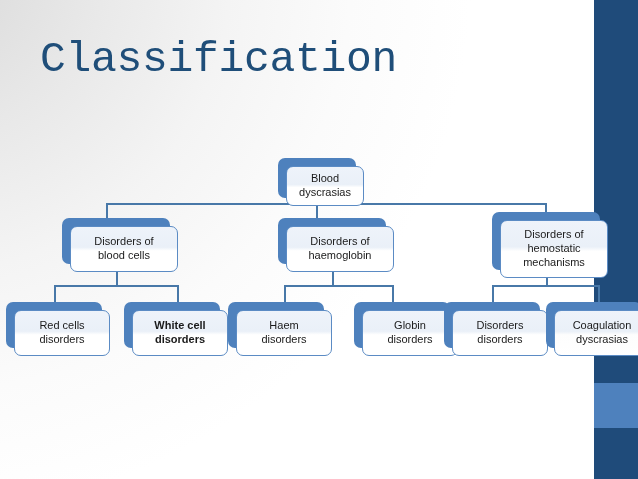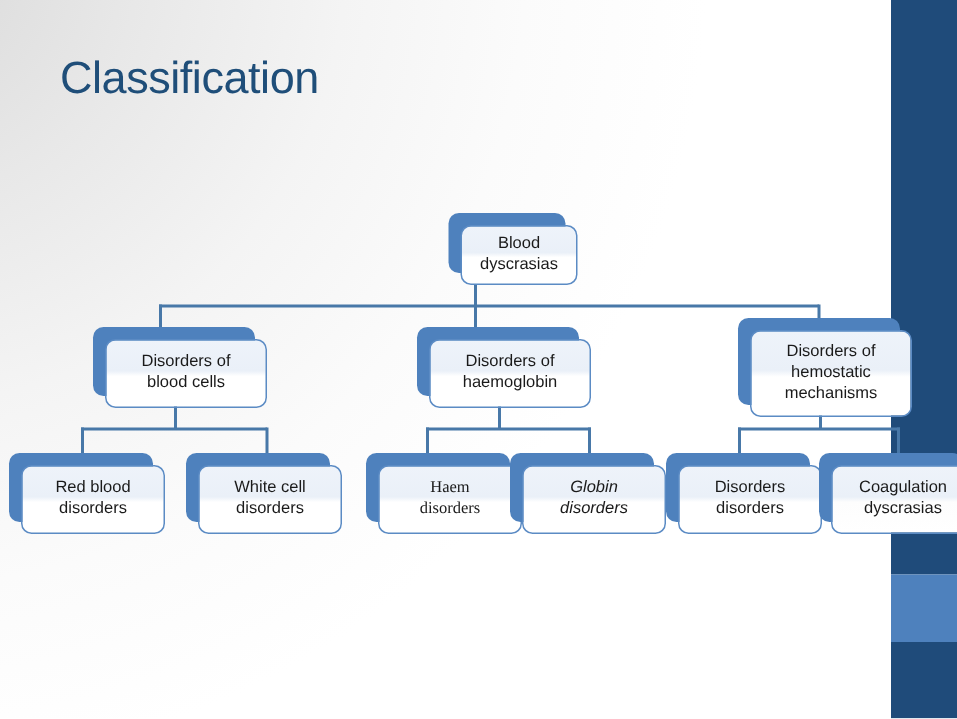--- a/index.html
+++ b/index.html
@@ -28,26 +28,27 @@
     width:44px;
   }
   #edge-top    { top:0;    height:383px; background:#1F4B7A; }
   #edge-accent { top:383px; height:45px;  background:#4E81BD; }
   #edge-bottom { top:428px; height:51px;  background:#1F4B7A; }
 
   
   #page-title {
     position:absolute;
     left:40px; top:36px;
-    font-size:30px;
+    font-size:43px;
     font-weight:400;
     letter-spacing:-0.3px;
     color:#1F4E79;
     line-height:1.1;
     white-space:nowrap;
+    font-family:Liberation Mono, monospace;
   }
 
   
   .conn {
     position:absolute;
     background:#4878A8;
   }
   .conn-v { width:2px; }
   .conn-h { height:2px; }
 
@@ -76,31 +77,31 @@
   }
   .node .label {
     color:#1a1a1a;
     font-size:11px;
     line-height:1.25;
     padding:2px 4px;
     white-space:pre-line;
   }
 
   
-  #node-root   { left:278px; top:142px; width:78px;  height:40px;margin-left:21px; }
+  #node-root   { left:278px; top:158px; width:78px;  height:40px; }
   #node-root .label { font-size:11px; }
 
   #node-cells  { left:62px;  top:218px; width:108px; height:46px; }
   #node-hb     { left:278px; top:218px; width:108px; height:46px; }
   #node-hemo   { left:492px; top:212px; width:108px; height:58px; }
 
   #node-red    { left:6px;   top:302px; width:96px;  height:46px; }
-  #node-white  { left:124px; top:302px; width:96px;  height:46px; }
-  #node-haem   { left:244px; top:302px; width:96px;  height:46px;font-family:Liberation Serif, serif; }
-  #node-globin { left:340px; top:302px; width:96px;  height:46px;font-style:italic; }
+  #node-white  { left:124px; top:302px; width:96px;  height:46px;font-weight:bold; }
+  #node-haem   { left:228px; top:302px; width:96px;  height:46px; }
+  #node-globin { left:354px; top:302px; width:96px;  height:46px; }
   #node-bleed  { left:444px; top:302px; width:96px;  height:46px; }
   #node-coag   { left:546px; top:302px; width:96px;  height:46px; }
   #node-coag .face { background:linear-gradient(to bottom,#eef3fa 0%,#eaf0f8 46%,#fdfdfd 54%,#ffffff 100%); }
 </style>
 </head>
 <body>
 
 <div id="slide">
 
   <div class="edge-bar" id="edge-top"></div>
@@ -160,21 +161,21 @@
     <div class="face">
       <span class="label">Disorders of
 hemostatic
 mechanisms</span>
     </div>
   </div>
 
   <div class="node" id="node-red">
     <div class="shadow"></div>
     <div class="face">
-      <span class="label">Red blood
+      <span class="label">Red cells
 disorders</span>
     </div>
   </div>
 
   <div class="node" id="node-white">
     <div class="shadow"></div>
     <div class="face">
       <span class="label">White cell
 disorders</span>
     </div>

